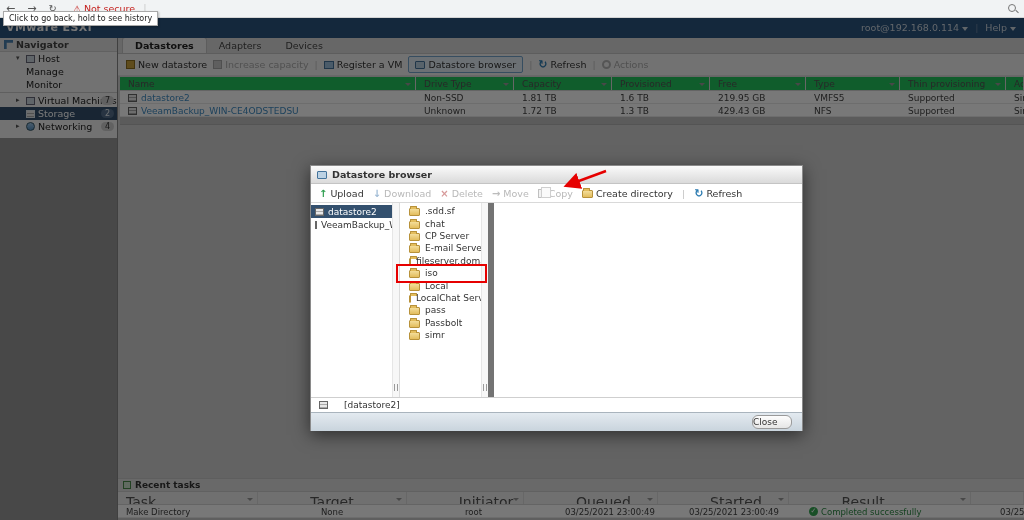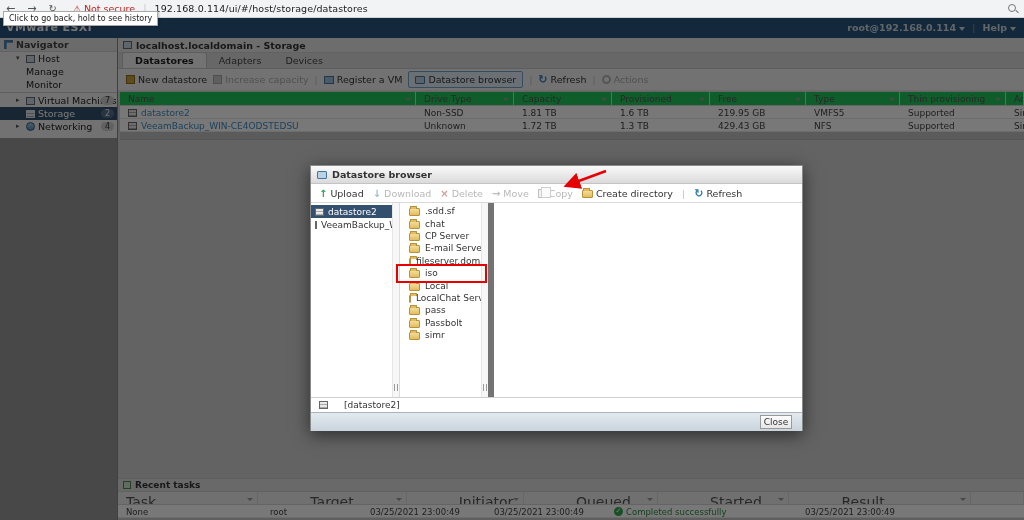--- a/index.html
+++ b/index.html
@@ -19,21 +19,21 @@
   #b-url { color:#202124; font-size:9.5px; margin-left:8px; letter-spacing:.1px; }
   #b-mag { position:absolute; right:8px; top:4px; width:8px; height:8px; border:1.2px solid #777; border-radius:50%; }
   #b-mag::after { content:""; position:absolute; left:6px; top:6px; width:4px; height:1.2px; background:#777; transform:rotate(45deg); }
 
   
   #tooltip { position:absolute; left:3px; top:11px; height:15px; z-index:95; background:#fff; border:1px solid #a9a9a9; box-shadow:1px 1px 2px rgba(0,0,0,.25); font-size:8px; color:#222; padding:2px 5px; white-space:nowrap; }
 
   
   #esxi-header { position:absolute; left:0; top:18px; width:1024px; height:20px; background:#2b5580; }
   #esxi-logo { position:absolute; left:6px; top:3px; color:#fff; font-size:11px; font-weight:bold; letter-spacing:.4px; }
-  #esxi-right { position:absolute; right:8px; top:4px; color:#cfd8e0; font-size:9.5px; display:flex; gap:7px; align-items:center;font-weight:bold; }
+  #esxi-right { position:absolute; right:8px; top:4px; color:#cfd8e0; font-size:9.5px; display:flex; gap:7px; align-items:center; }
   .dd-caret { display:inline-block; width:0; height:0; border-left:3px solid transparent; border-right:3px solid transparent; border-top:4px solid #cfd8e0; margin-left:3px; vertical-align:middle; }
   .hdr-sep { color:#6c87a0; }
 
   
   #navigator { position:absolute; left:0; top:38px; width:118px; height:482px; background:#9a9a9a; border-right:1px solid #888; }
   #nav-tree { position:absolute; left:0; top:0; width:100%; height:100px; background:#f2f2f2; }
   #nav-title { height:14px; background:#e3e3e3; border-bottom:1px solid #cfcfcf; font-weight:bold; font-size:9.5px; color:#444; padding:1px 4px; display:flex; align-items:center; gap:3px; }
   .nav-item { position:relative; height:13px; line-height:13px; font-size:9.5px; color:#222; padding-left:16px; display:flex; align-items:center; gap:3px; white-space:nowrap; }
   .nav-item.child { padding-left:26px; }
   .nav-item.sel { background:#33506e; color:#fff; }
@@ -109,21 +109,21 @@
   #m-left { position:relative; width:89px; border-right:1px solid #dcdcdc; }
   #m-mid { position:relative; width:94px; border-right:6px solid #737373; }
   #m-right { flex:1; }
   .m-ds-item { height:13px; display:flex; align-items:center; gap:4px; padding-left:4px; font-size:9px; color:#333; white-space:nowrap; overflow:hidden; }
   .m-ds-item.sel { background:#33506e; color:#fff; }
   .m-folder { height:12.4px; display:flex; align-items:center; gap:5px; padding-left:9px; font-size:9px; color:#333; white-space:nowrap; overflow:hidden; }
   .scrolltrack { position:absolute; right:0; top:0; width:7px; height:100%; background:#f7f7f7; border-left:1px solid #e6e6e6; }
   .scrollgrip { position:absolute; right:1px; bottom:6px; width:4px; height:7px; border-left:1px solid #9a9a9a; border-right:1px solid #9a9a9a; }
   #m-status { height:15px; border-top:1px solid #cfcfcf; display:flex; align-items:center; gap:16px; padding-left:8px; font-size:9px; color:#333; background:#fff; }
   #m-footer { height:19px; background:linear-gradient(#e3eaf0,#c9d4dd); border-top:1px solid #a9b4bd; position:relative; }
-  #m-close { position:absolute; right:10px; top:2px; width:32px; height:14px; background:linear-gradient(#fdfdfd,#e6e6e6); border:1px solid #9a9a9a; border-radius:0; font-size:9px; color:#333; text-align:center; line-height:12px; }
+  #m-close { position:absolute; right:10px; top:2px; width:40px; height:14px; background:linear-gradient(#fdfdfd,#e6e6e6); border:1px solid #9a9a9a; border-radius:6px; font-size:9px; color:#333; text-align:left; line-height:12px; }
 
   
   #anno-rect { position:absolute; left:396px; top:264px; width:91px; height:19px; border:2px solid #e60000; z-index:70; }
   #anno-arrow { position:absolute; left:540px; top:160px; width:80px; height:40px; z-index:70; pointer-events:none; }
 </style>
 </head>
 <body>
 
 <div id="stage">
 
@@ -169,24 +169,20 @@
       <div class="nav-item">
         <span class="tri">▸</span>
         <span class="i-net"></span>
         <span>Networking</span>
         <span class="nav-badge">4</span>
       </div>
     </div>
   </div>
 
   <div id="content">
-    <div id="panel-title">
-      <span class="i-sq"></span>
-      <span>localhost.localdomain - Storage</span>
-    </div>
     <div id="tab-bar">
       <div class="tab active">Datastores</div>
       <div class="tab">Adapters</div>
       <div class="tab">Devices</div>
     </div>
     <div id="main-toolbar">
       <span class="tb-item">
           <span class="i-newds"></span>
           <span>New datastore</span>
         </span>
@@ -263,20 +259,21 @@
     <div class="rt-header">
       <div class="g-h rw0"><span>Task</span><span class="caret"></span></div>
       <div class="g-h rw1"><span>Target</span><span class="caret"></span></div>
       <div class="g-h rw2"><span>Initiator</span><span class="caret"></span></div>
       <div class="g-h rw3"><span>Queued</span><span class="caret"></span></div>
       <div class="g-h rw4"><span>Started</span><span class="caret"></span></div>
       <div class="g-h rw5"><span>Result</span><span class="caret"></span></div>
       <div class="g-h rw6"><span>Completed</span></div>
     </div>
     <div class="rt-row">
+      <div class="g-c rw0">Make Directory</div>
       <div class="g-c rw1">None</div>
       <div class="g-c rw2">root</div>
       <div class="g-c rw3">03/25/2021 23:00:49</div>
       <div class="g-c rw4">03/25/2021 23:00:49</div>
       <div class="g-c rw5 res-green">
           <span class="i-check">✓</span>
           <span>Completed successfully</span>
         </div>
       <div class="g-c rw6">03/25/2021 23:00:49</div>
     </div>
@@ -407,19 +404,18 @@
     <line x1="66" y1="11" x2="28" y2="25" stroke="#e60000" stroke-width="2.4" marker-end="url(#ah)"></line>
   </svg>
 
   <div id="browser-bar">
     <span class="bicon" id="b-back">←</span>
     <span class="bicon" id="b-fwd">→</span>
     <span class="bicon" id="b-reload">↻</span>
     <span id="b-warn">⚠</span>
     <span id="b-notsecure">Not secure</span>
     <span id="b-sep">|</span>
-    <span id="b-url">192.168.0.114/ui/#/host/storage/datastores</span>
     <span id="b-mag"></span>
   </div>
 
   <div id="tooltip">Click to go back, hold to see history</div>
 
 </div>
 
 </body></html>

